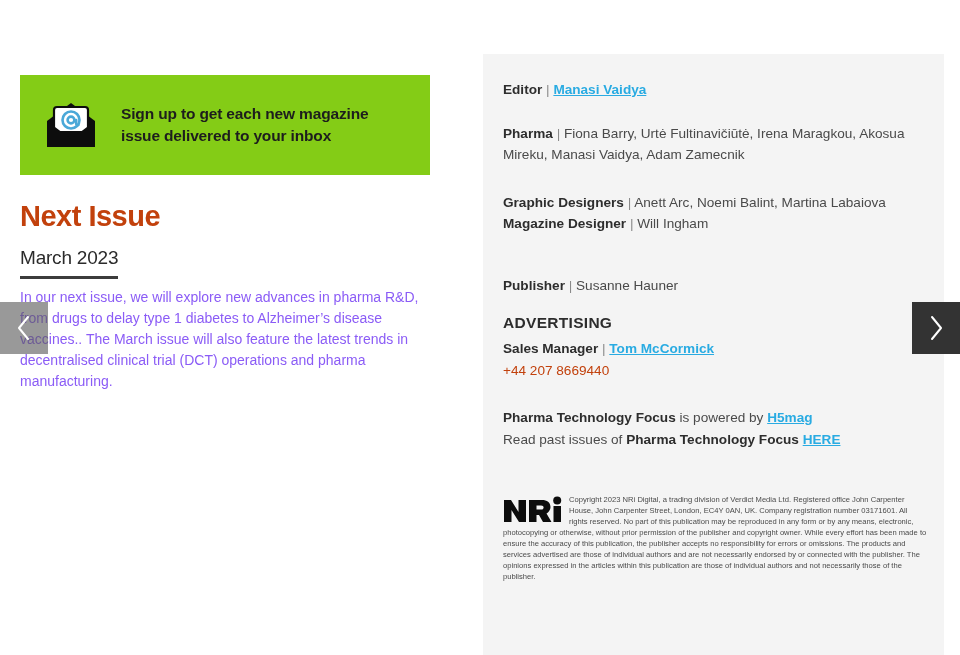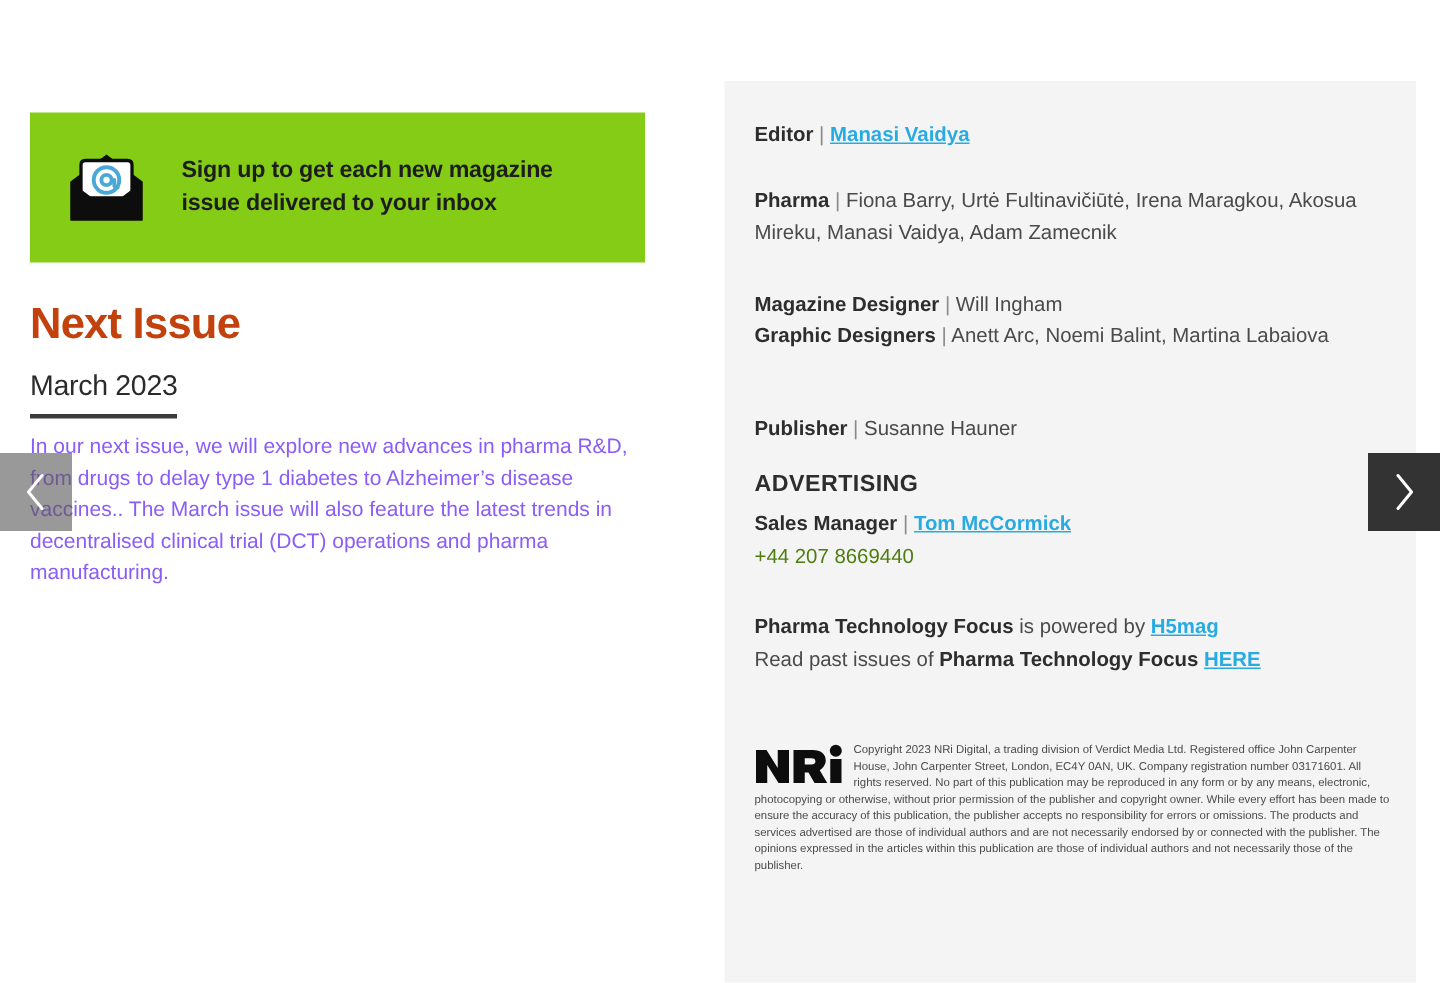--- a/index.html
+++ b/index.html
@@ -122,21 +122,21 @@
     cursor: pointer;
   }
   .gap-22 { height: 22px; }
   .gap-18 { height: 18px; }
   .gap-40 { height: 40px; }
   .gap-26 { height: 26px; }
 
   .phone {
     font-size: 13.6px;
     line-height: 21.5px;
-    color: #4d7c0f;
+    color: #c2410c;
   }
 
   
   .copyright-block {
     position: absolute;
     left: 503px;
     top: 455px;
     width: 425px;
     margin-top: 39px;
   }
@@ -222,29 +222,29 @@
 
   <div class="credit-line">
     <span class="lbl">Pharma</span>
     <span class="sep">|</span>
     <span>Fiona Barry, Urtė Fultinavičiūtė, Irena Maragkou, Akosua Mireku, Manasi Vaidya, Adam Zamecnik</span>
   </div>
 
   <div class="gap-26"></div>
 
   <div class="credit-line">
+    <span class="lbl">Graphic Designers</span>
+    <span class="sep">|</span>
+    <span>Anett Arc, Noemi Balint, Martina Labaiova</span>
+  </div>
+
+  <div class="credit-line">
     <span class="lbl">Magazine Designer</span>
     <span class="sep">|</span>
     <span>Will Ingham</span>
-  </div>
-
-  <div class="credit-line">
-    <span class="lbl">Graphic Designers</span>
-    <span class="sep">|</span>
-    <span>Anett Arc, Noemi Balint, Martina Labaiova</span>
   </div>
 
   <div class="gap-40"></div>
 
   <div class="credit-line">
     <span class="lbl">Publisher</span>
     <span class="sep">|</span>
     <span>Susanne Hauner</span>
   </div>
 

